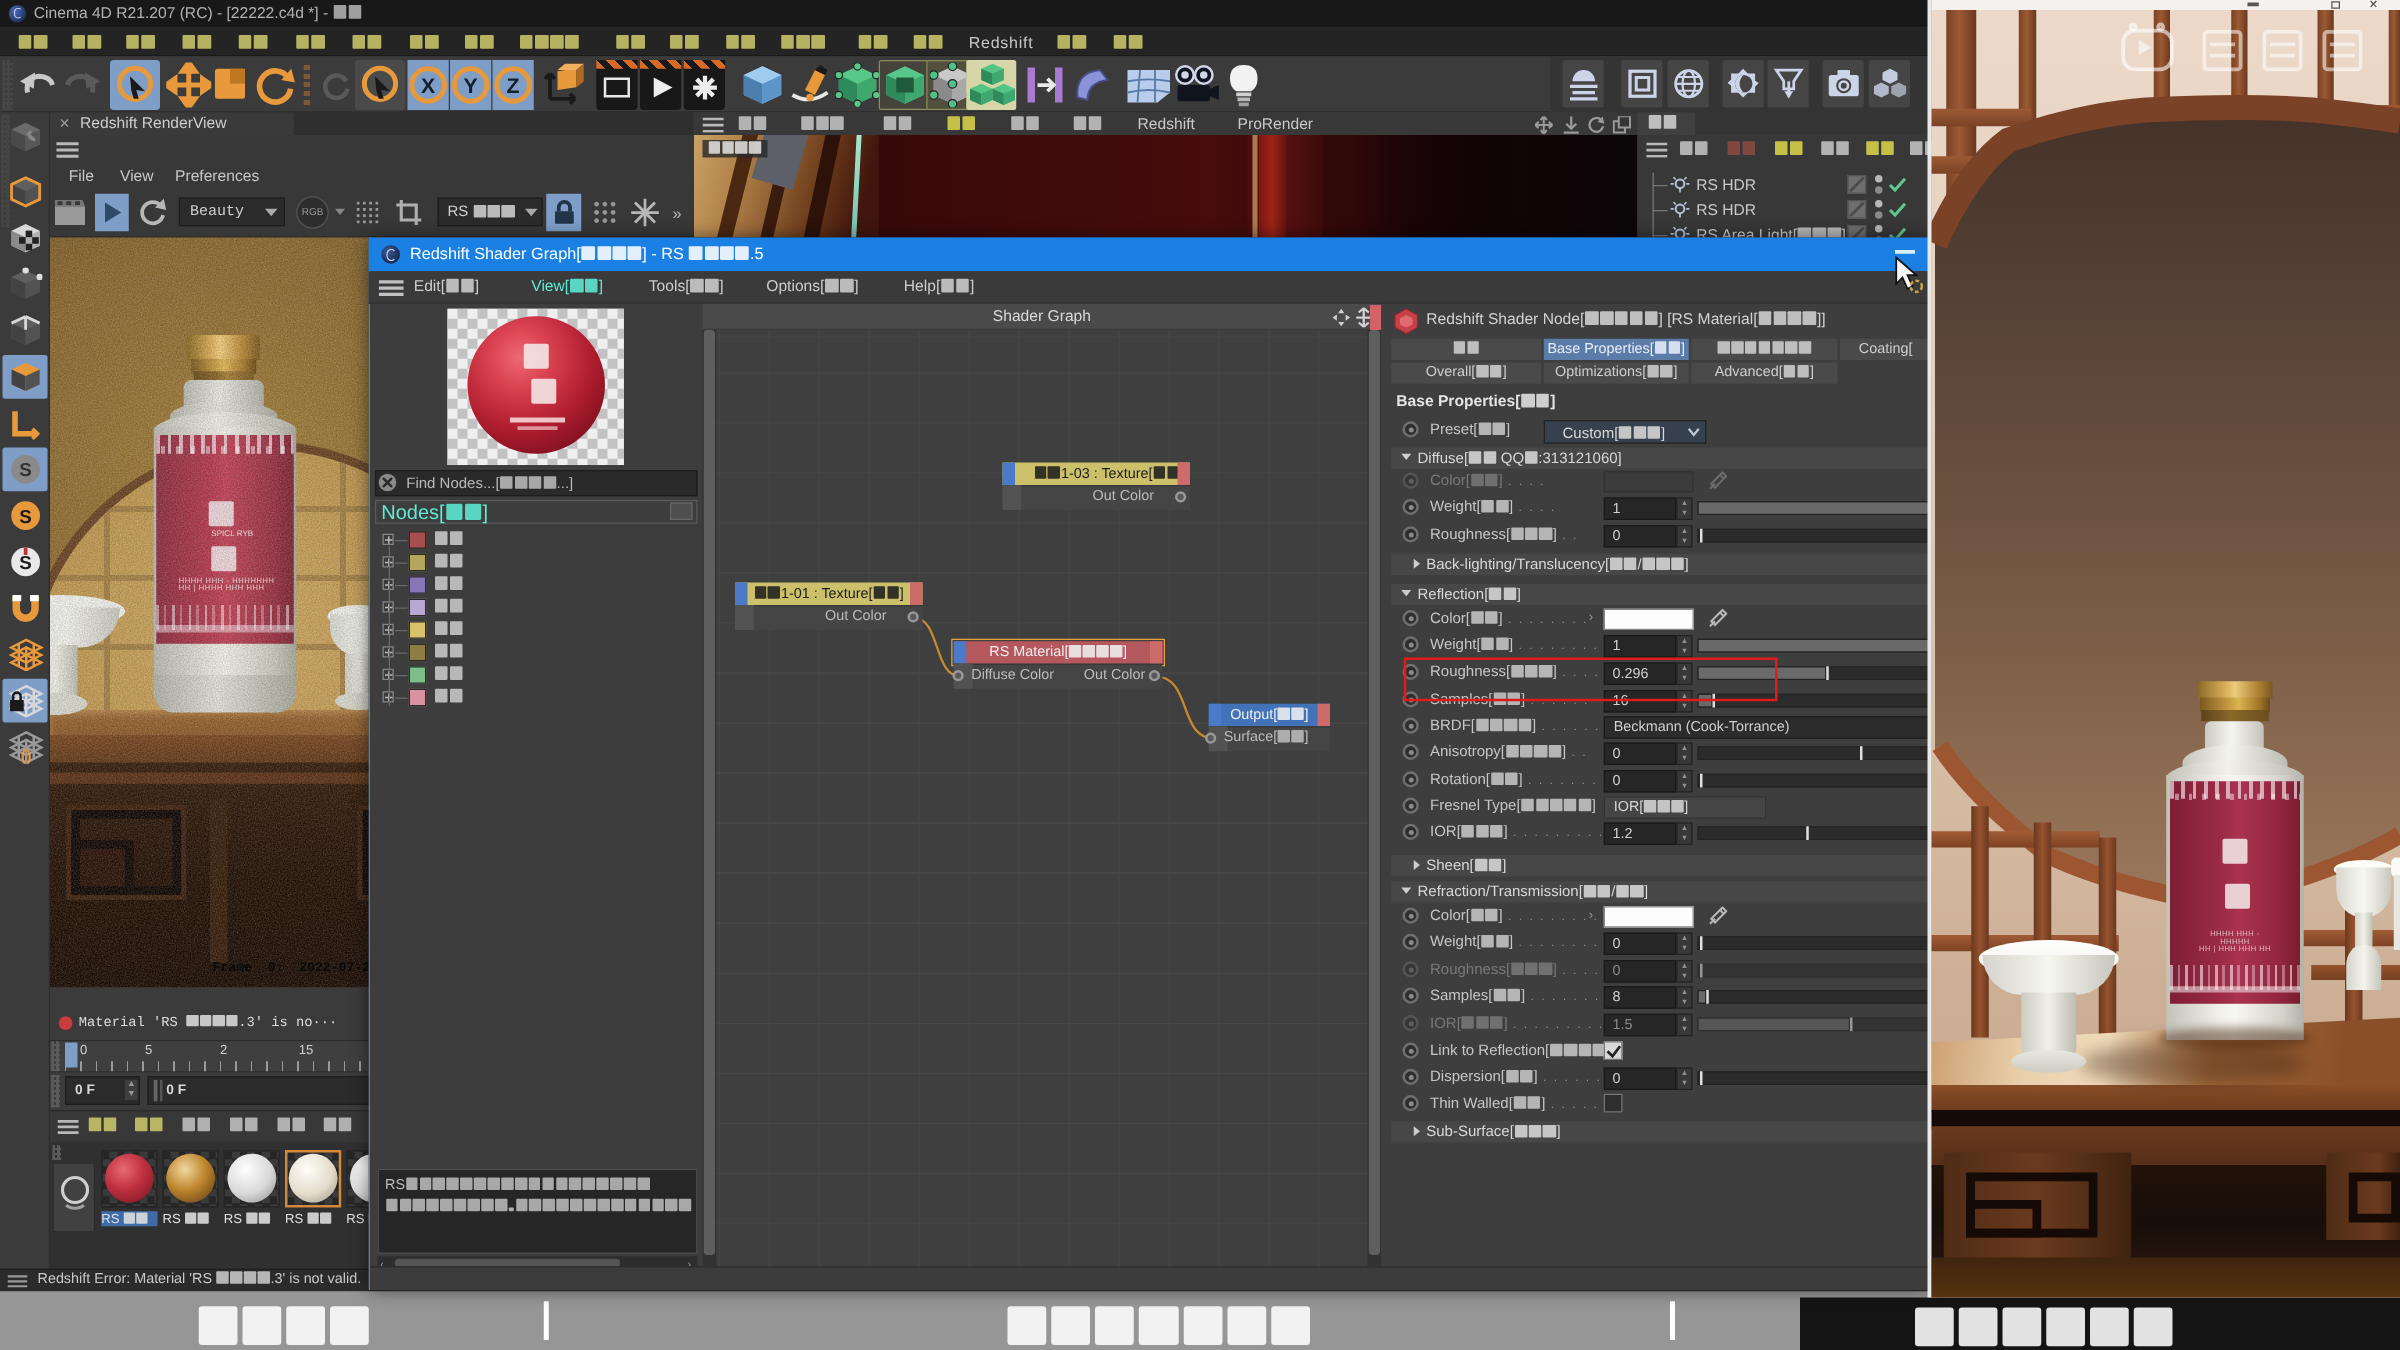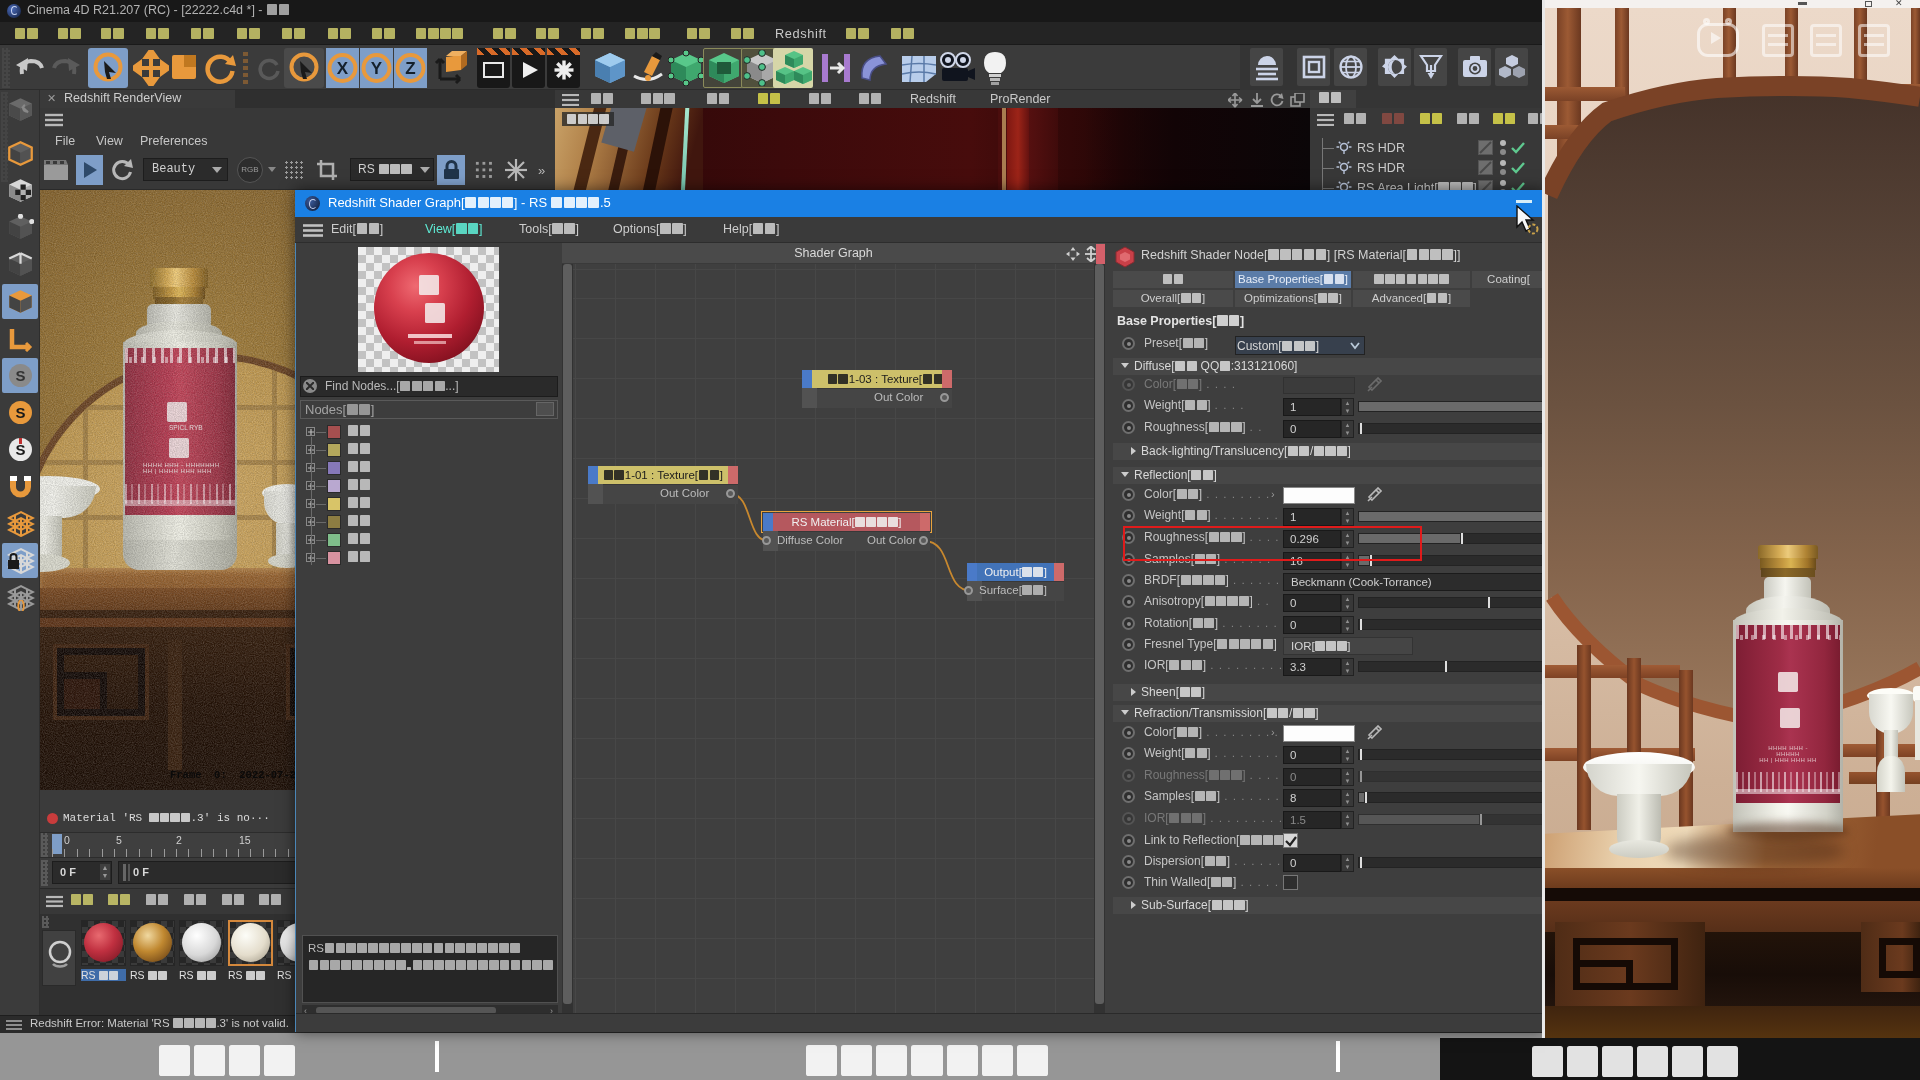--- a/index.html
+++ b/index.html
@@ -736,21 +736,21 @@
 <div class="ab" style="left:424px;top:300px;color:#f4eaea;font-size:23px;font-weight:bold"><i class="z"></i></div>
 <div class="ab" style="left:408px;top:334px;width:44px;height:4px;background:rgba(255,235,235,.8)"></div>
 <div class="ab" style="left:414px;top:341px;width:32px;height:3px;background:rgba(255,225,225,.6)"></div>
 <div class="ab" style="left:300px;top:376px;width:258px;height:21px;background:#2a2a2a;border:1px solid #1c1c1c"></div>
 <div class="ab" style="left:303px;top:379px;width:14px;height:14px;border-radius:50%;background:#8a8a8a"></div>
 <svg class="ab" style="left:306px;top:382px" width="8" height="8">
     <path d="M0 0 L8 8 M8 0 L0 8" stroke="#2a2a2a" stroke-width="2"></path>
   </svg>
 <div class="ab" style="left:325px;top:379px;font-size:12px;color:#b9b9b9">Find Nodes...[<i class="z"></i><i class="z"></i><i class="z"></i><i class="z"></i>...]</div>
 <div class="ab" style="left:300px;top:400px;width:258px;height:19px;background:#3d3d3d;border:1px solid #5a5a5a"></div>
-<div class="ab" style="left:305px;top:402px;font-size:13px;color:#a3a3a3">Nodes[<i class="z"></i><i class="z"></i>]</div>
+<div class="ab" style="left:305px;top:402px;font-size:16px;color:#5eead4">Nodes[<i class="z"></i><i class="z"></i>]</div>
 <div class="ab" style="left:536px;top:402px;width:18px;height:14px;background:#4e4e4e;border:1px solid #666"></div>
 <div class="ab" style="left:306px;top:427px;width:9px;height:9px;background:#3a3a3a;border:1px solid #888"></div>
 <svg class="ab" style="left:307px;top:428px" width="8" height="8">
     <path d="M1 4 L7 4 M4 1 L4 7" stroke="#bbb" stroke-width="1.2"></path>
   </svg>
 <div class="ab" style="left:316px;top:432px;width:10px;height:1px;background:#6a6a6a"></div>
 <div class="ab" style="left:327px;top:425px;width:14px;height:14px;background:#a64f4f;border:1px solid #2a2a2a"></div>
 <div class="ab" style="left:347px;top:424px;font-size:12.5px;color:#c9c9c9"><i class="z"></i><i class="z"></i></div>
 <div class="ab" style="left:306px;top:445px;width:9px;height:9px;background:#3a3a3a;border:1px solid #888"></div>
 <svg class="ab" style="left:307px;top:446px" width="8" height="8">
@@ -879,21 +879,21 @@
 <div class="ab tab1" style="left:1113px;top:271px;width:120px"><i class="z"></i><i class="z"></i></div>
 <div class="ab tab1" style="left:1235px;top:271px;width:116px;background:#5b7ca8;color:#e8eef8">Base Properties[<i class="z"></i><i class="z"></i>]</div>
 <div class="ab tab1" style="left:1353px;top:271px;width:117px"><i class="z"></i><i class="z"></i><i class="z"></i><i class="z"></i><i class="z"></i><i class="z"></i><i class="z"></i></div>
 <div class="ab tab1" style="left:1472px;top:271px;width:73px">Coating[</div>
 <div class="ab tab1" style="left:1113px;top:290px;width:120px">Overall[<i class="z"></i><i class="z"></i>]</div>
 <div class="ab tab1" style="left:1235px;top:290px;width:116px">Optimizations[<i class="z"></i><i class="z"></i>]</div>
 <div class="ab tab1" style="left:1353px;top:290px;width:117px">Advanced[<i class="z"></i><i class="z"></i>]</div>
 <div class="ab" style="left:1117px;top:314px;font-size:12.5px;font-weight:bold;color:#e4e4e4">Base Properties[<i class="z"></i><i class="z"></i>]</div>
 <div class="knob" style="left:1122px;top:337px;"></div>
 <div class="ab" style="left:1144px;top:336px;font-size:12px;color:#c6c6c6;white-space:nowrap">Preset[<i class="z"></i><i class="z"></i>]<span class="dots"> </span></div>
-<div class="ab" style="left:1235px;top:336px;width:130px;height:19px;background:#37404d;border:1px solid #222;color:#d8d8d8;font-size:12px;line-height:18px;padding-left:1px">Custom[<i class="z"></i><i class="z"></i><i class="z"></i>]</div>
+<div class="ab" style="left:1235px;top:336px;width:130px;height:19px;background:#37404d;border:1px solid #222;color:#d8d8d8;font-size:12px;line-height:18px;padding-left:14px">Custom[<i class="z"></i><i class="z"></i><i class="z"></i>]</div>
 <svg class="ab" style="left:1350px;top:342px" width="10" height="8">
     <path d="M1 1 L5 6 L9 1" stroke="#b8c8d8" stroke-width="1.8" fill="none"></path>
   </svg>
 <div class="secbar" style="top:358px;padding-left:8px"><span class="arr arrd"></span>Diffuse[<i class="z"></i><i class="z"></i> QQ<i class="z"></i>:313121060]</div>
 <div class="knob" style="left:1122px;top:378px;opacity:.45;"></div>
 <div class="ab" style="left:1144px;top:377px;font-size:12px;color:#787878;white-space:nowrap">Color[<i class="z"></i><i class="z"></i>]<span class="dots"> . . . . </span></div>
 <div class="ab" style="left:1283px;top:377px;width:72px;height:17px;background:#3a3a3a;border:1px solid #2a2a2a;opacity:.6"></div>
 <svg class="ab" style="left:1366px;top:377px;opacity:.5" width="16" height="16">
     <path d="M2 14 L6 10 M6 13 L13 6 L10 3 L3 10 Z M10 3 l2 -2 l3 3 l-2 2" stroke="#999" stroke-width="1.6" fill="none"></path>
   </svg>
@@ -958,21 +958,21 @@
 <div class="vbox" style="left:1283px;top:616px;width:58px;color:#d2d2d2">0</div>
 <div class="spin" style="left:1341px;top:616px">▲<br>▼</div>
 <div class="sld" style="left:1358px;top:619px;width:186px;">
     <div class="smark" style="left:1px"></div>
   </div>
 <div class="knob" style="left:1122px;top:638px;"></div>
 <div class="ab" style="left:1144px;top:637px;font-size:12px;color:#c6c6c6;white-space:nowrap">Fresnel Type[<i class="z"></i><i class="z"></i><i class="z"></i><i class="z"></i><i class="z"></i>]<span class="dots"> </span></div>
 <div class="ab" style="left:1283px;top:637px;width:130px;height:18px;background:#454545;border:1px solid #333;color:#d6d6d6;font-size:11.5px;line-height:17px;padding-left:7px">IOR[<i class="z"></i><i class="z"></i><i class="z"></i>]</div>
 <div class="knob" style="left:1122px;top:659px;"></div>
 <div class="ab" style="left:1144px;top:658px;font-size:12px;color:#c6c6c6;white-space:nowrap">IOR[<i class="z"></i><i class="z"></i><i class="z"></i>]<span class="dots"> . . . . . . . . . </span></div>
-<div class="vbox" style="left:1283px;top:658px;width:58px;color:#d2d2d2">3.3</div>
+<div class="vbox" style="left:1283px;top:658px;width:58px;color:#d2d2d2">1.2</div>
 <div class="spin" style="left:1341px;top:658px">▲<br>▼</div>
 <div class="sld" style="left:1358px;top:661px;width:186px;">
     <div class="smark" style="left:86px"></div>
   </div>
 <div class="ab" style="left:1123px;top:526px;width:299px;height:35px;border:2.5px solid #e01b1b"></div>
 <div class="secbar" style="top:684px;padding-left:18px"><span class="arr arrr"></span>Sheen[<i class="z"></i><i class="z"></i>]</div>
 <div class="secbar" style="top:705px;padding-left:8px"><span class="arr arrd"></span>Refraction/Transmission[<i class="z"></i><i class="z"></i>/<i class="z"></i><i class="z"></i>]</div>
 <div class="knob" style="left:1122px;top:726px;"></div>
 <div class="ab" style="left:1144px;top:725px;font-size:12px;color:#c6c6c6;white-space:nowrap">Color[<i class="z"></i><i class="z"></i>]<span class="dots"> . . . . . . . . . . </span></div>
 <div class="ab" style="left:1271px;top:726px;color:#999;font-size:11px">›</div>

